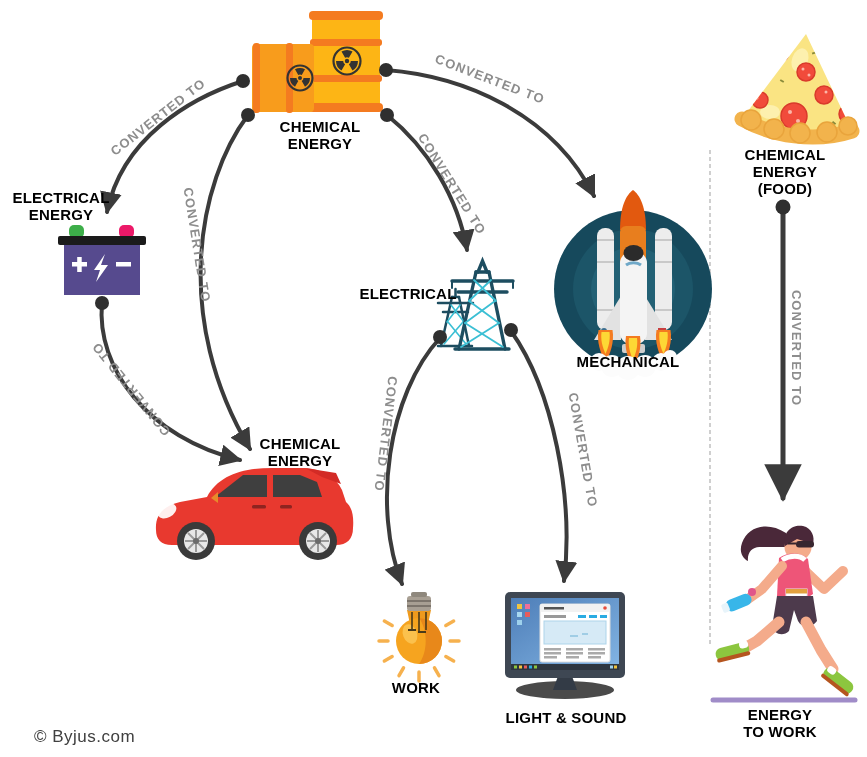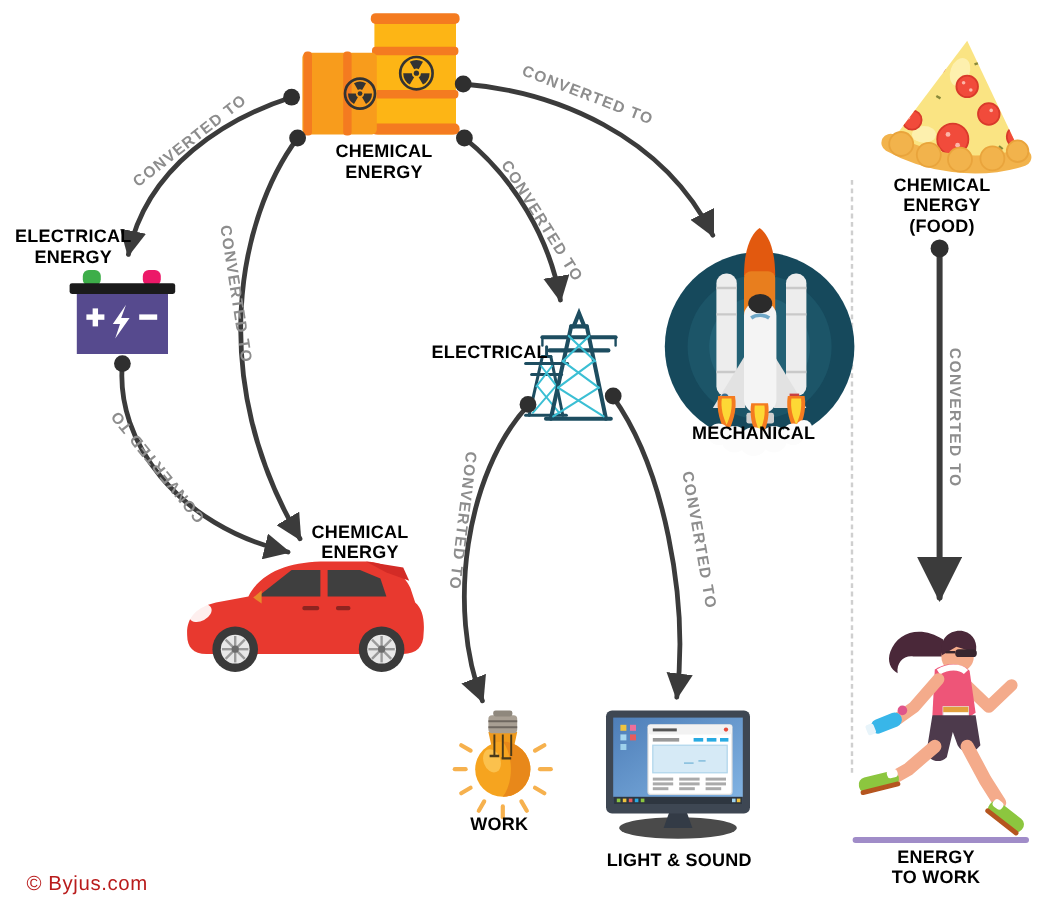--- a/index.html
+++ b/index.html
@@ -6,21 +6,21 @@
   body{width:867px;height:757px;position:relative;overflow:hidden;
        font-family:"Liberation Sans",sans-serif;}
   .stage{position:absolute;left:0;top:0;width:867px;height:757px;}
   svg.layer{position:absolute;left:0;top:0;}
   .node-label{position:absolute;transform:translate(-50%,0);
     font-weight:700;color:#000000;font-size:15px;line-height:1.13;
     letter-spacing:.2px;text-align:center;white-space:pre-line;}
   .arrow-label{position:absolute;white-space:nowrap;
     transform:translate(-50%,-50%) rotate(var(--r,0deg));
     color:#8d8d8d;font-weight:700;font-size:13px;letter-spacing:1.1px;}
-  .watermark{position:absolute;left:22px;top:727px;color:#b91c1c;
+  .watermark{position:absolute;left:34px;top:727px;color:#404040;
     font-size:17px;letter-spacing:.5px;}
 </style>
 </head>
 <body>
 
 <div class="stage">
 
 <svg class="layer" width="867" height="757" viewBox="0 0 867 757">
   <defs>
     <marker id="ah" viewBox="0 0 10 10" refX="9" refY="5" markerWidth="5.5" markerHeight="5.5" orient="auto">

